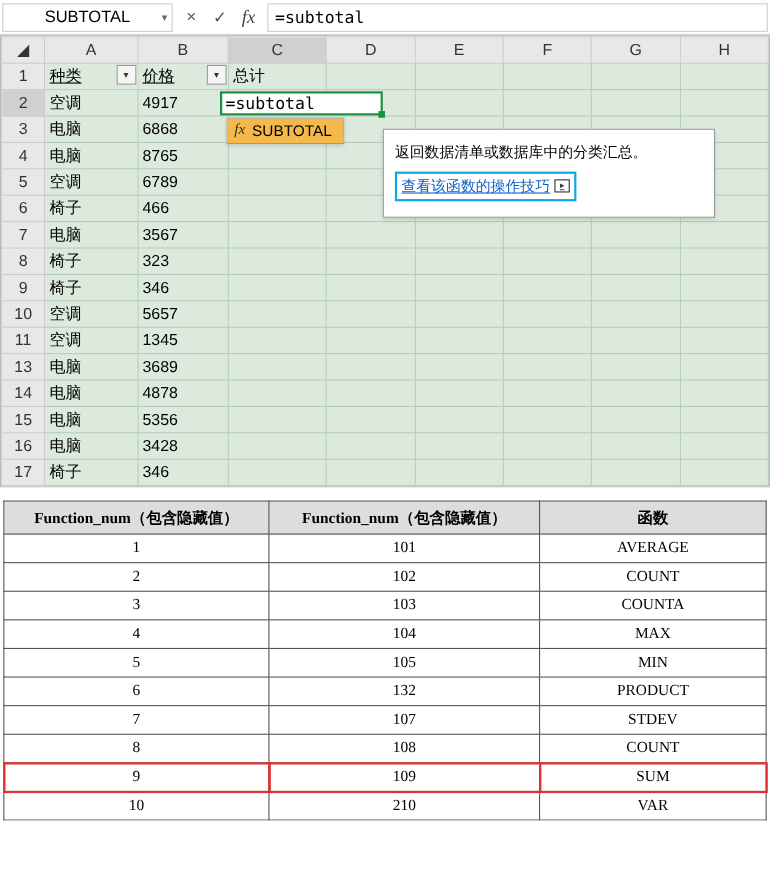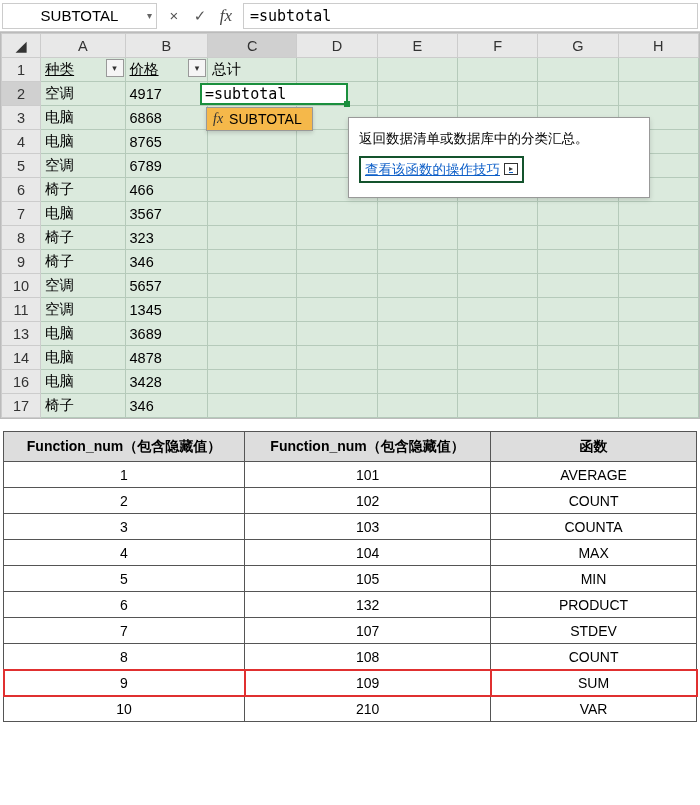--- a/index.html
+++ b/index.html
@@ -30,29 +30,29 @@
     .active-hdr-row { background: #d0d0d0 !important; }
 
     
     .overlay-area { position: relative; }
     .cell-edit { position: absolute; left: 200px; top: 51px; width: 148px; height: 22px; border: 2px solid #1a8f3d; background: #fff; display: flex; align-items: center; padding-left: 3px; font-family: "SimSun", monospace; font-size: 15px; z-index: 5; }
     .cell-edit .handle { position: absolute; right: -4px; bottom: -4px; width: 6px; height: 6px; background: #1a8f3d; }
     .suggest { position: absolute; left: 206px; top: 75px; border: 1px solid #999; background: #fff; box-shadow: 0 2px 4px rgba(0,0,0,.15); z-index: 6; }
     .suggest .item { padding: 3px 10px 3px 6px; display: flex; align-items: center; gap: 6px; background: #f5b84a; font-size: 14px; }
     .suggest .fx-icon { font-style: italic; font-family: "Times New Roman", serif; font-size: 14px; color: #333; }
     .tooltip { position: absolute; left: 348px; top: 73px; width: 302px; border: 1px solid #999; background: #fff; box-shadow: 0 2px 5px rgba(0,0,0,.15); padding: 10px 12px 14px 10px; font-size: 13.5px; line-height: 1.6; z-index: 7; margin-top: 12px; }
-    .tooltip .help-link { display: inline-flex; align-items: center; gap: 4px; color: #0e5fc8; text-decoration: underline; border: 2px solid #14532d; padding: 1px 4px; margin-top: 6px; }
+    .tooltip .help-link { display: inline-flex; align-items: center; gap: 4px; color: #0e5fc8; text-decoration: underline; border: 2px solid #0ea5e9; padding: 1px 4px; margin-top: 6px; }
     .tooltip .play-icon { display: inline-flex; width: 14px; height: 12px; border: 1px solid #333; align-items: center; justify-content: center; font-size: 8px; color: #333; }
 
     
     .gap { height: 12px; }
 
     
     .reftable { border-collapse: collapse; width: 694px; margin: 0 3px; }
-    .reftable th, .reftable td { border: 1px solid #555; height: 26px; text-align: center; font-size: 14px; padding: 2px 4px; }
+    .reftable th, .reftable td { border: 1px solid #555; height: 26px; text-align: center; font-size: 14px; padding: 2px 4px; font-family: Liberation Serif, serif; }
     .reftable th { background: #ddd; font-weight: bold; height: 30px; }
     .reftable .hl td { outline: 2px solid #e03030; outline-offset: -1px; }
     .col1 { width: 240px; }
     .col2 { width: 245px; }
     .col3 { width: 205px; }
   </style>
 </head>
 <body>
 
 <div class="formula-bar">
@@ -233,20 +233,31 @@
             <td class="datacell">电脑</td>
             <td class="datacell">4878</td>
             <td class="datacell"></td>
             <td class="datacell"></td>
             <td class="datacell"></td>
             <td class="datacell"></td>
             <td class="datacell"></td>
             <td class="datacell"></td>
           </tr>
           <tr>
+            <td class="rowhdr">15</td>
+            <td class="datacell">电脑</td>
+            <td class="datacell">5356</td>
+            <td class="datacell"></td>
+            <td class="datacell"></td>
+            <td class="datacell"></td>
+            <td class="datacell"></td>
+            <td class="datacell"></td>
+            <td class="datacell"></td>
+          </tr>
+          <tr>
             <td class="rowhdr">16</td>
             <td class="datacell">电脑</td>
             <td class="datacell">3428</td>
             <td class="datacell"></td>
             <td class="datacell"></td>
             <td class="datacell"></td>
             <td class="datacell"></td>
             <td class="datacell"></td>
             <td class="datacell"></td>
           </tr>

